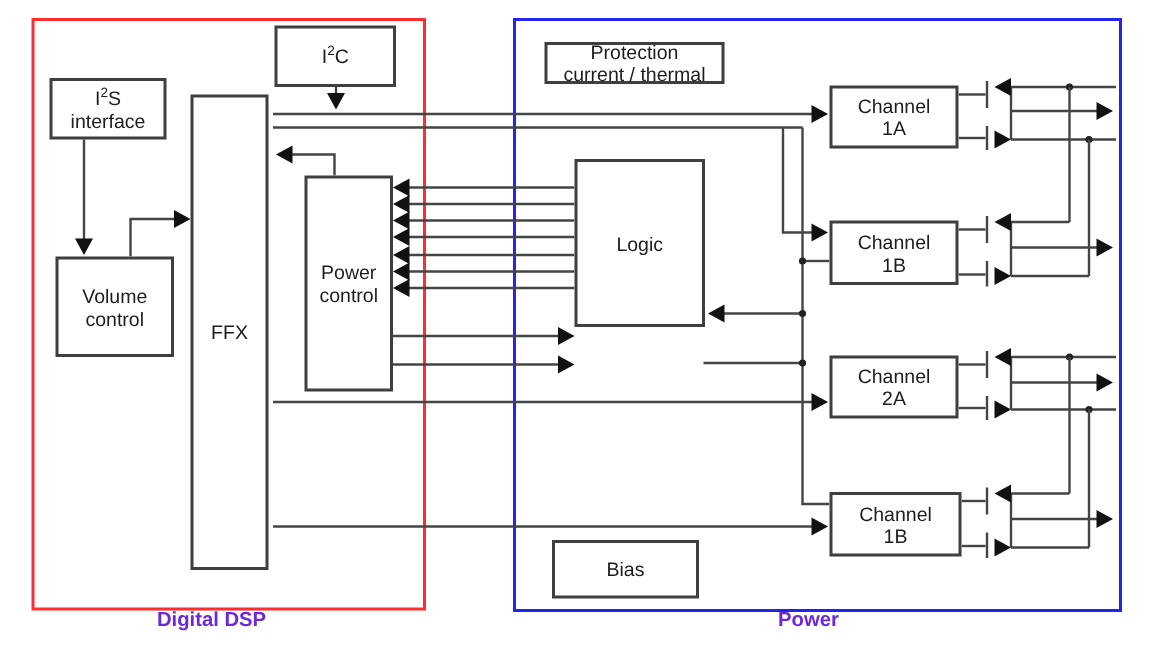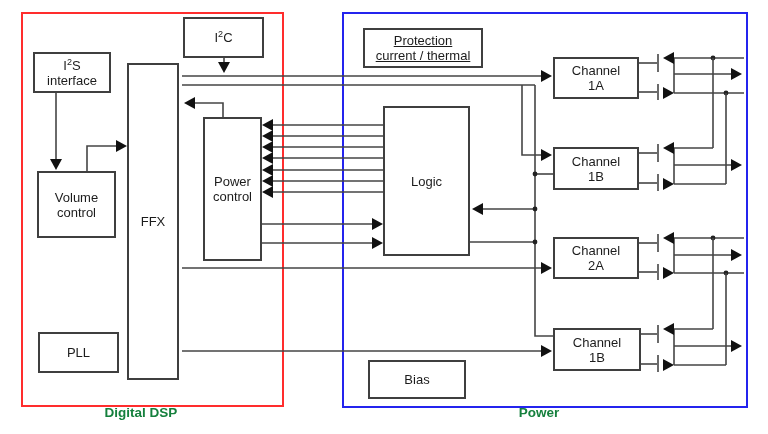--- a/index.html
+++ b/index.html
@@ -20,30 +20,30 @@
     border:2px solid #3f3f3f;display:flex;align-items:center;justify-content:center;
     text-align:center;font-size:13px;line-height:15px;
   }
   .block sup{font-size:9px;line-height:0;}
   .b-i2s{left:33px;top:52px;width:78px;height:41px;}
   .b-i2c{left:183px;top:17px;width:81px;height:41px;}
   .b-volume{left:37px;top:171px;width:79px;height:67px;}
   .b-ffx{left:127px;top:63px;width:52px;height:317px;}
   .b-pll{left:38px;top:332px;width:81px;height:41px;}
   .b-pwrctl{left:203px;top:117px;width:59px;height:144px;}
-  .b-prot{left:363px;top:28px;width:120px;height:40px;text-decoration:underline;}
-  .b-logic{left:383px;top:106px;width:87px;height:150px;}
+  .b-prot{left:363px;top:28px;width:120px;height:28px;}
+  .b-logic{left:383px;top:106px;width:87px;height:112px;}
   .b-reg{left:366px;top:291px;width:119px;height:41px;}
   .b-bias{left:368px;top:360px;width:98px;height:39px;}
   .b-ch1a{left:553px;top:57px;width:86px;height:42px;}
   .b-ch1b{left:553px;top:147px;width:86px;height:43px;}
   .b-ch2a{left:553px;top:237px;width:86px;height:42px;}
   .b-ch2b{left:553px;top:328px;width:88px;height:43px;}
   .region-label{
-    position:absolute;z-index:3;font-size:13.5px;font-weight:bold;color:#15803d;
+    position:absolute;z-index:3;font-size:13.5px;font-weight:bold;color:#6d28d9;
     text-align:center;
   }
   .lbl-dsp{left:61px;top:405px;width:160px;}
   .lbl-power{left:459px;top:405px;width:160px;}
 </style>
 </head>
 <body>
 
 <div class="stage">
 
@@ -212,23 +212,20 @@
     <div>
       <span>Volume</span><br>
       <span>control</span>
     </div>
   </div>
 
   <div class="block b-ffx">
     <span>FFX</span>
   </div>
 
-  <div class="block b-pll">
-    <span>PLL</span>
-  </div>
 
   <div class="block b-pwrctl">
     <div>
       <span>Power</span><br>
       <span>control</span>
     </div>
   </div>
 
   <div class="block b-prot">
     <div>

